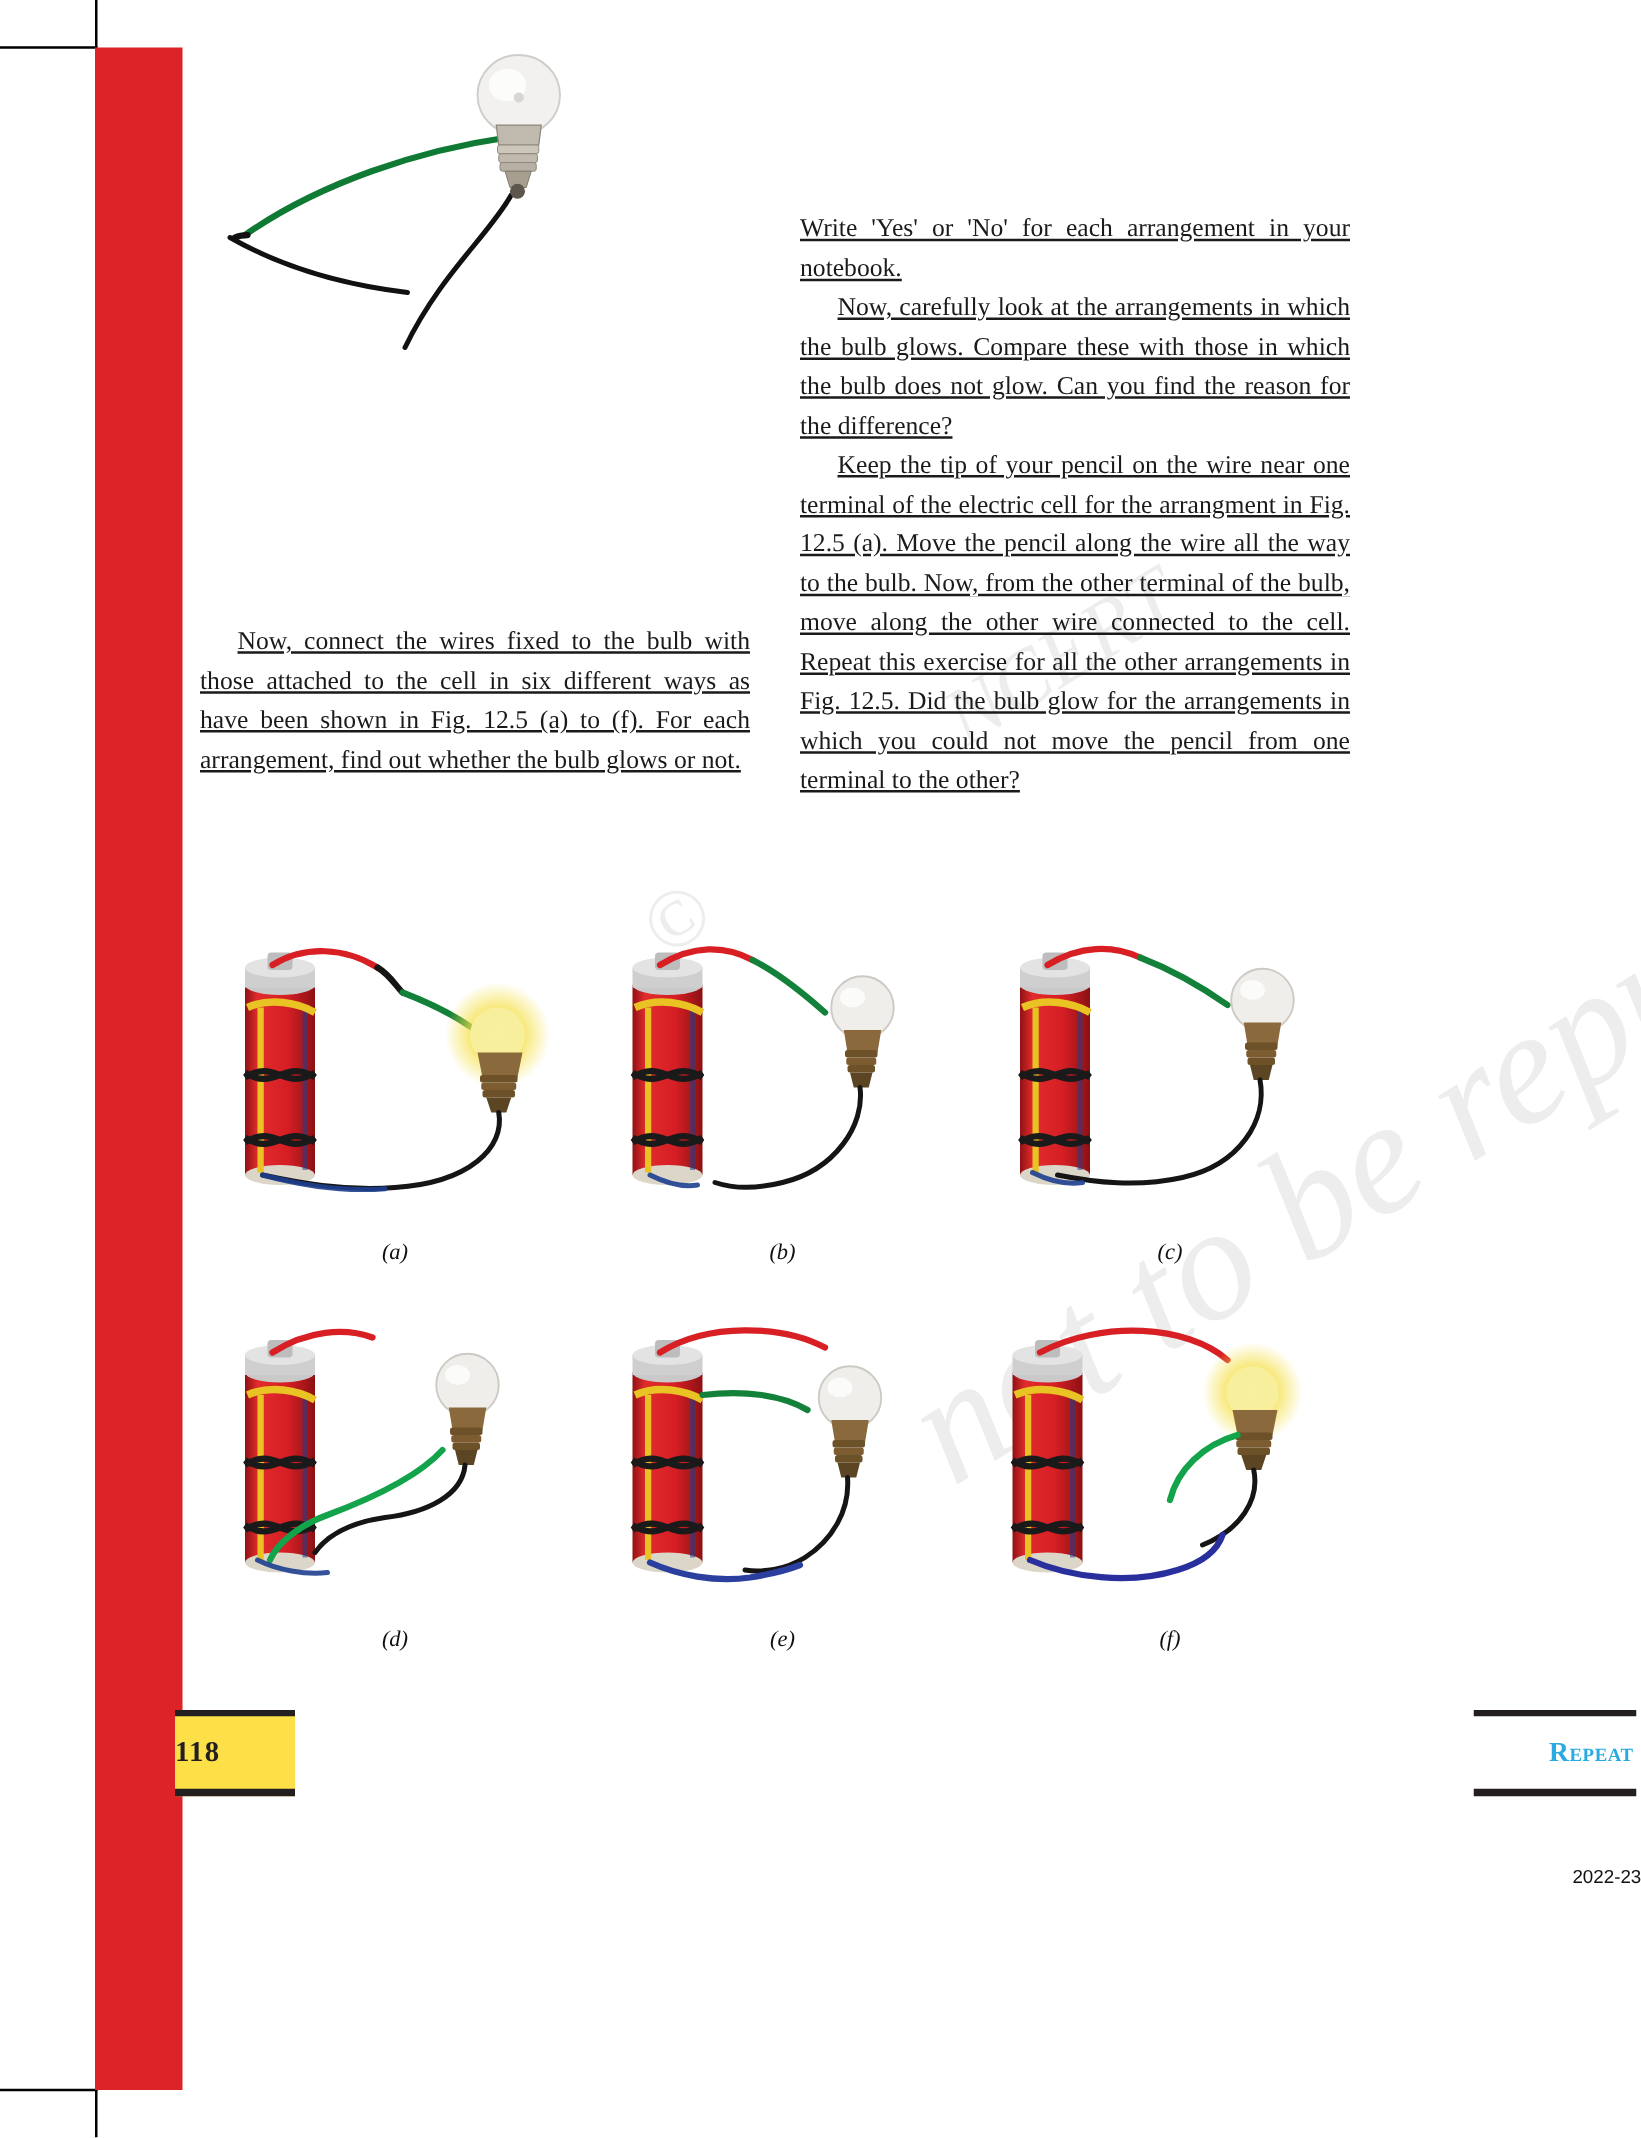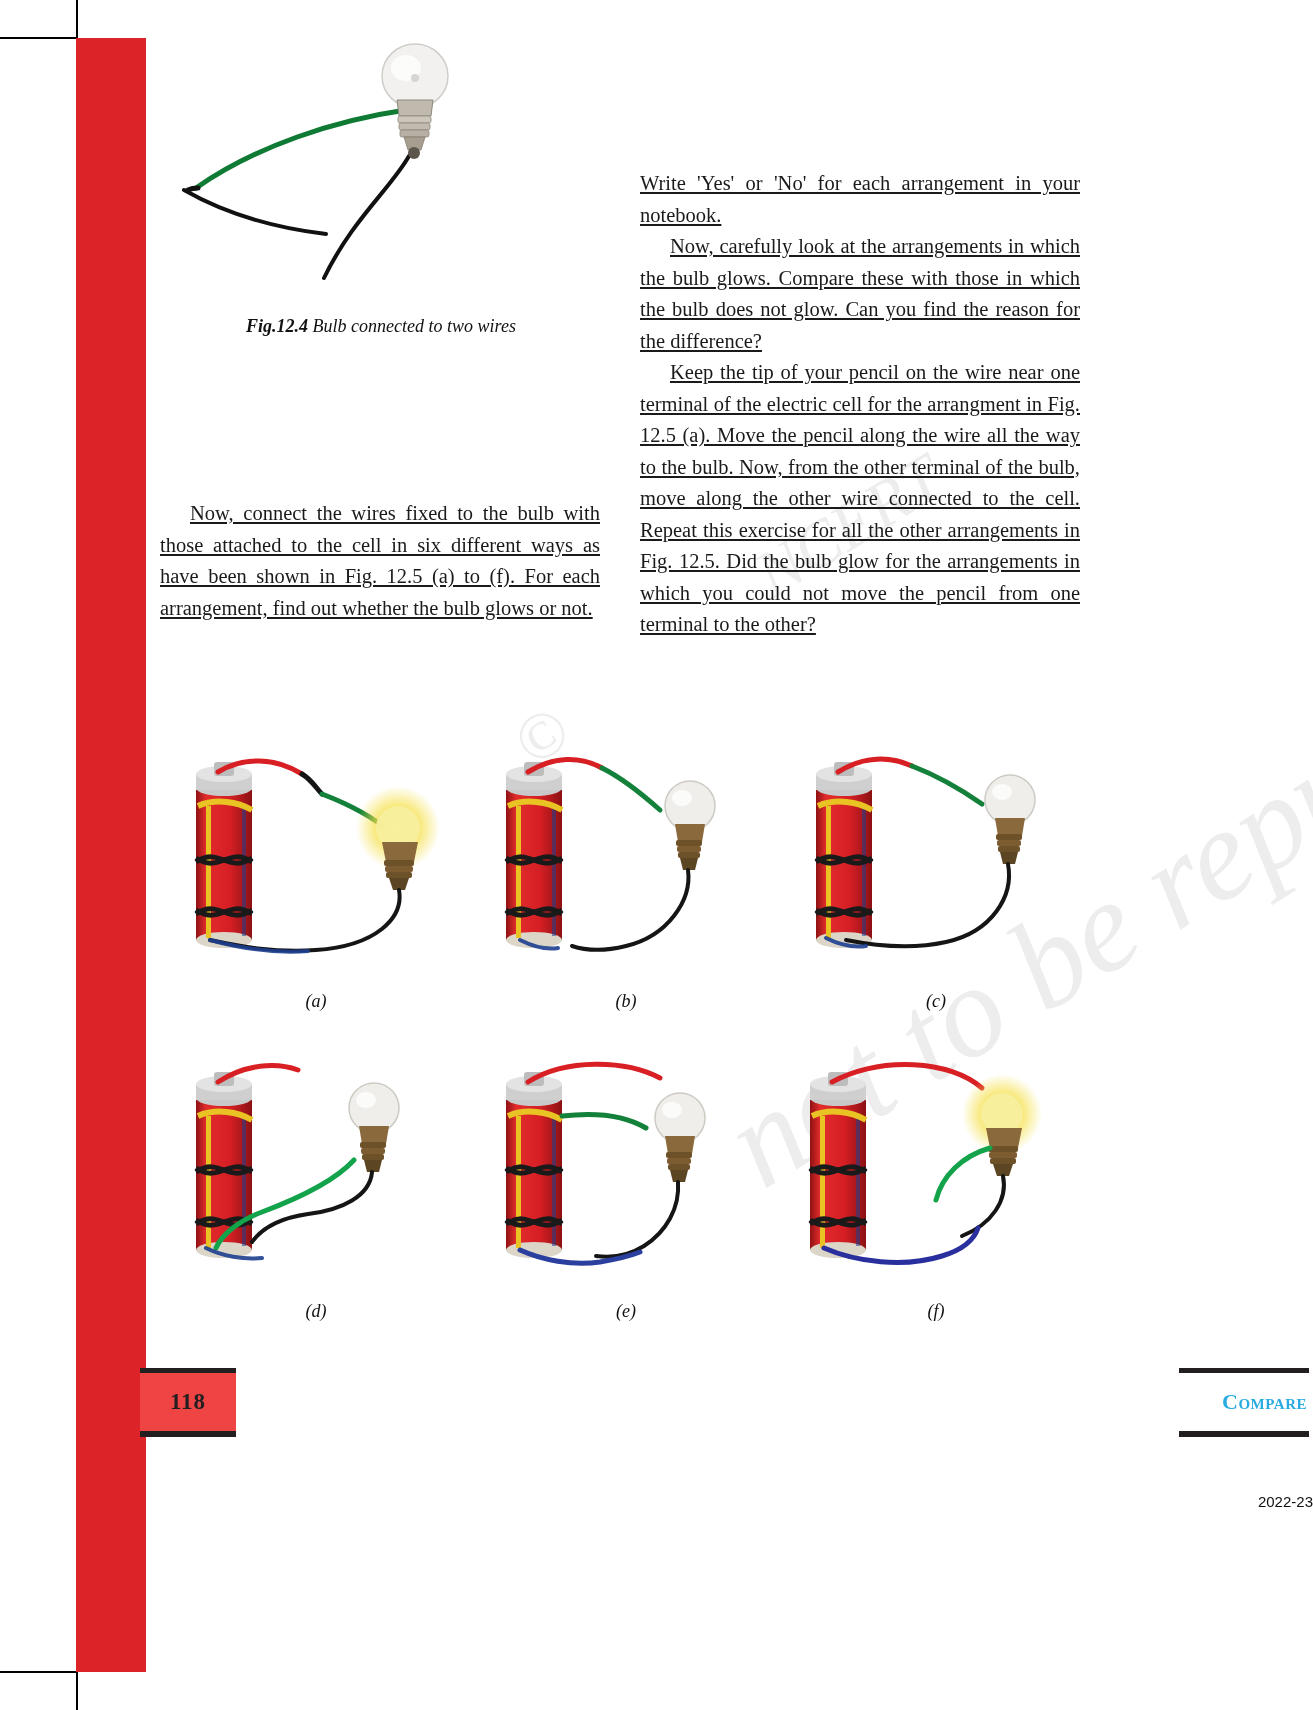--- a/index.html
+++ b/index.html
@@ -53,22 +53,22 @@
   .cellwrap{position:absolute;top:0;width:300px;height:262px;}
   .cellwrap .art{position:absolute;left:0;top:0;width:300px;height:228px;}
   .cellwrap .lbl{
     position:absolute;left:0;bottom:0;width:100%;
     text-align:center;font-style:italic;font-size:18px;color:#111;
   }
 
   
   .pagenum-box{
     position:absolute;left:-6px;top:1330px;width:96px;height:58px;
-    background:#ef4444;border-top:5px solid #231f20;border-bottom:6px solid #231f20;
-    display:flex;align-items:center;justify-content:center;
+    background:#fde047;border-top:5px solid #231f20;border-bottom:6px solid #231f20;
+    display:flex;align-items:center;
   }
   .pagenum-box span{font-size:23px;font-weight:bold;color:#231f20;letter-spacing:1px;}
   .subject-box{
     position:absolute;right:4px;top:1330px;width:130px;height:58px;
     background:#fff;border-top:5px solid #231f20;border-bottom:6px solid #231f20;
     display:flex;align-items:center;justify-content:flex-end;
   }
   .subject-box span{
     font-size:22px;color:#29abe2;font-variant:small-caps;font-weight:bold;
     letter-spacing:.5px;padding-right:2px;
@@ -123,24 +123,20 @@
       <ellipse cx="240" cy="30" rx="15" ry="13" fill="#fdfdfc" opacity="0.9"></ellipse>
       <circle cx="249" cy="40" r="4" fill="#cfcdc9" opacity="0.8"></circle>
 
       <path d="M231 62 L267 62 L265 78 L233 78 Z" fill="#bfb9ae" stroke="#8e887c" stroke-width="1"></path>
       <rect x="232" y="78" width="33" height="7" rx="2" fill="#cdc6ba" stroke="#8e887c" stroke-width="0.8"></rect>
       <rect x="233" y="85" width="31" height="7" rx="2" fill="#c2baae" stroke="#8e887c" stroke-width="0.8"></rect>
       <rect x="234" y="92" width="29" height="7" rx="2" fill="#b8b0a4" stroke="#8e887c" stroke-width="0.8"></rect>
       <path d="M238 99 L259 99 L255 112 L242 112 Z" fill="#a79e90" stroke="#837b6e" stroke-width="0.8"></path>
       <circle cx="248" cy="115" r="6" fill="#5d564c"></circle>
     </svg>
-    <div class="fig-cap">
-      <b>Fig.12.4</b>
-      <span>Bulb connected to two wires</span>
-    </div>
   </div>
 
   <div class="cols">
     <div class="col col-left" style="top:330px;">
       <p>Now, connect the wires fixed to the bulb with those attached to the cell in six different ways as have been shown in Fig. 12.5 (a) to (f). For each arrangement, find out whether the bulb glows or not.</p>
     </div>
     <div class="col col-right">
       <p class="noindent">Write 'Yes' or 'No' for each arrangement in your notebook.</p>
       <p>Now, carefully look at the arrangements in which the bulb glows. Compare these with those in which the bulb does not glow. Can you find the reason for the difference?</p>
       <p>Keep the tip of your pencil on the wire near one terminal of the electric cell for the arrangment in Fig. 12.5 (a). Move the pencil along the wire all the way to the bulb. Now, from the other terminal of the bulb, move along the other wire connected to the cell. Repeat this exercise for all the other arrangements in Fig. 12.5. Did the bulb glow for the arrangements in which you could not move the pencil from one terminal to the other?</p>
@@ -416,17 +412,17 @@
         <div class="lbl">(f)</div>
       </div>
     </div>
 
   </div>
 
   <div class="pagenum-box">
     <span>118</span>
   </div>
   <div class="subject-box">
-    <span>Compare</span>
+    <span>Repeat</span>
   </div>
   <div class="year">2022-23</div>
 
 </div>
 
 </body></html>

